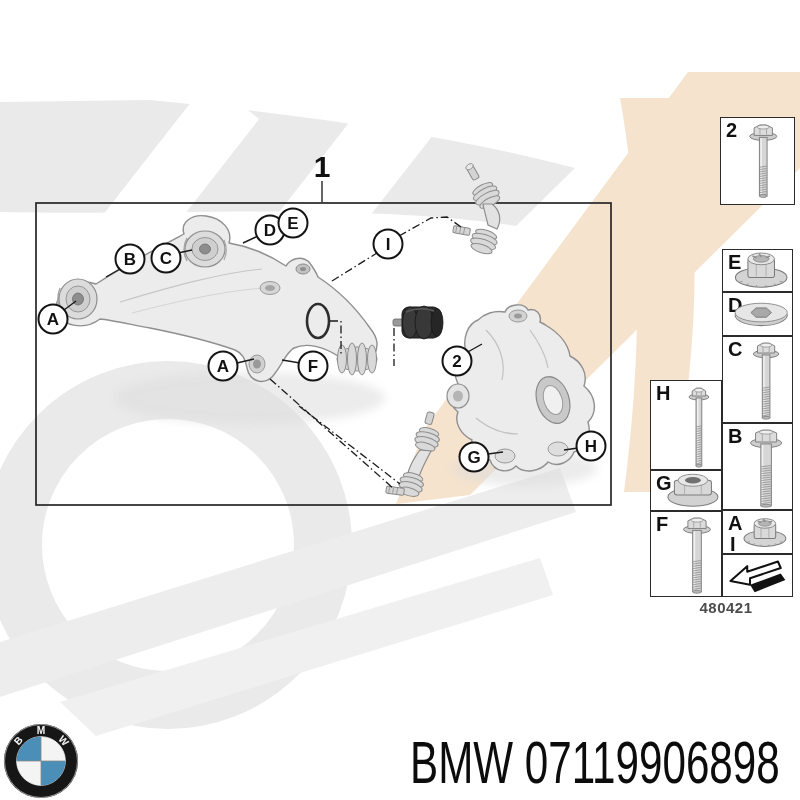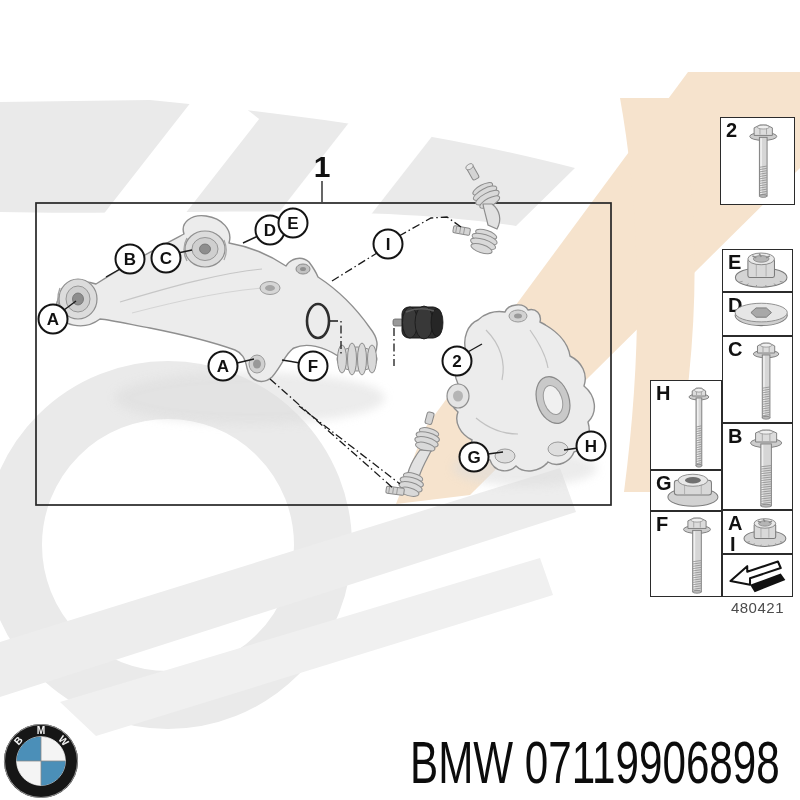--- a/index.html
+++ b/index.html
@@ -6,22 +6,22 @@
   .page{position:relative;width:800px;height:800px;background:#ffffff;overflow:hidden;
         font-family:"Liberation Sans","DejaVu Sans",sans-serif;}
   svg text{font-family:"Liberation Sans","DejaVu Sans",sans-serif;}
   #fig{position:absolute;left:0;top:0;z-index:1;}
   .assembly-label{position:absolute;left:306px;top:150px;width:32px;text-align:center;
         font-size:30px;font-weight:bold;color:#111;z-index:3;}
   .sbox{position:absolute;background:#ffffff;border:1.6px solid #2b2b2b;box-sizing:border-box;z-index:2;}
   .sbox .slabel{position:absolute;left:5px;top:1px;font-size:20px;font-weight:bold;color:#111;line-height:1.15;}
   .sbox .slabel2{position:absolute;left:7px;top:22px;font-size:20px;font-weight:bold;color:#111;line-height:1.15;}
   .sbox svg{position:absolute;left:0;top:0;}
-  .drawing-number{position:absolute;left:668px;top:599px;width:116px;text-align:right;
-        font-size:15px;color:#4c4c4c;letter-spacing:0.5px;z-index:2;}
+  .drawing-number{position:absolute;left:668px;top:599px;width:116px;text-align:center;
+        font-size:15px;color:#4c4c4c;letter-spacing:0.5px;z-index:2;font-weight:bold;}
   .footer-text{position:absolute;left:410px;top:729px;font-size:59px;font-weight:400;color:#0c0c0c;
         white-space:nowrap;transform:scaleX(0.715);transform-origin:left top;z-index:3;}
   .logo{position:absolute;left:2px;top:722px;width:78px;height:78px;z-index:3;}
 </style>
 </head>
 <body>
 
 <div class="page">
 
   <svg id="fig" width="800" height="800" viewBox="0 0 800 800">

